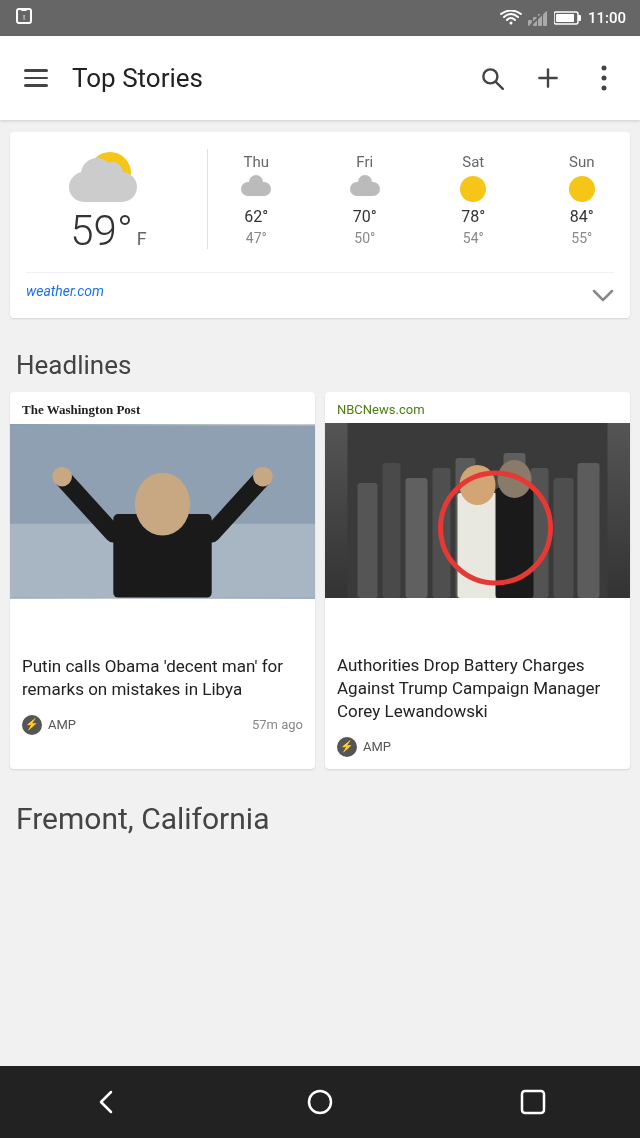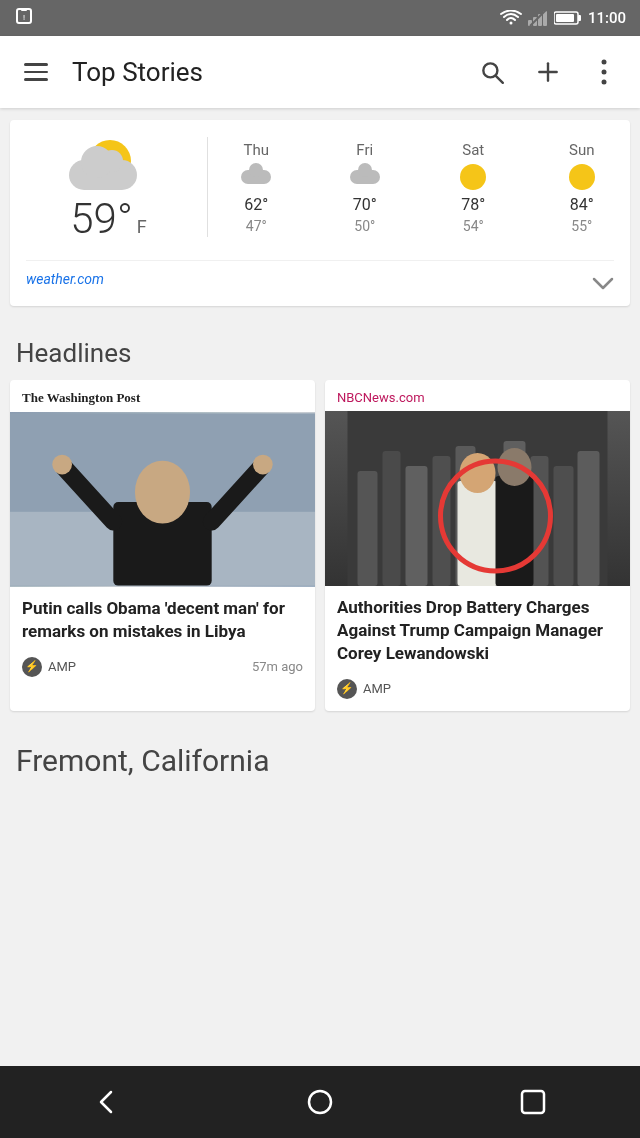--- a/index.html
+++ b/index.html
@@ -19,21 +19,21 @@
       align-items: center;
       justify-content: space-between;
       padding: 0 14px;
     }
     .status-bar-left { display: flex; align-items: center; }
     .status-bar-right { display: flex; align-items: center; gap: 6px; color: white; font-size: 15px; font-weight: 500; }
 
     
     .app-bar {
       background: white;
-      height: 72px;
+      height: 84px;
       display: flex;
       align-items: center;
       padding: 16px 16px;
       gap: 16px;
       box-shadow: 0 1px 3px rgba(0,0,0,0.15);
     }
     .app-bar-title {
       flex: 1;
       font-size: 26px;
       font-weight: 400;
@@ -243,21 +243,21 @@
       background: white;
       border-radius: 4px;
       box-shadow: 0 1px 2px rgba(0,0,0,0.12);
       flex: 1;
       overflow: hidden;
       cursor: pointer;
     }
     .news-card-source {
       padding: 10px 12px 6px 12px;
       font-size: 13px;
-      color: #be185d;
+      color: #4d7c0f;
     }
     .news-card-source-wapo {
       font-family: 'Times New Roman', serif;
       font-size: 13px;
       color: #222;
       font-weight: bold;
     }
     
     .img-putin {
       width: 100%;
@@ -274,22 +274,23 @@
       position: relative;
       overflow: hidden;
       display: flex;
       align-items: center;
       justify-content: center;
     }
     .news-card-title {
       padding: 10px 4px 6px 12px;
       font-size: 17px;
       color: #222;
-      font-weight: 700;
+      font-weight: 400;
       line-height: 1.35;
+      margin-top: 46px;
     }
     .news-card-footer {
       display: flex;
       align-items: center;
       justify-content: space-between;
       padding: 8px 12px 12px 12px;
     }
     .amp-badge {
       display: flex;
       align-items: center;

